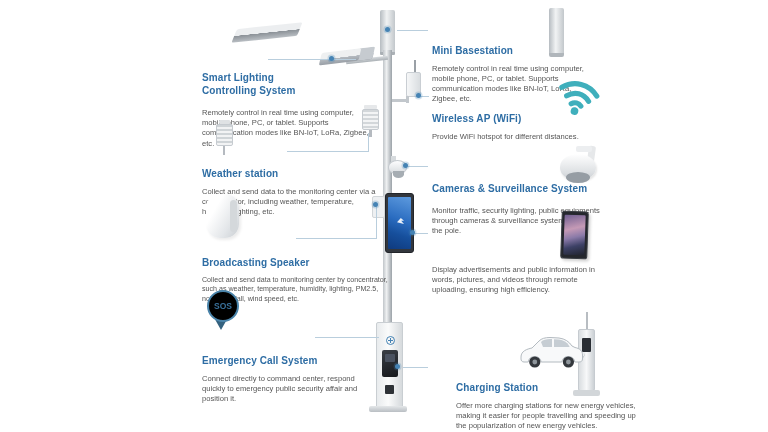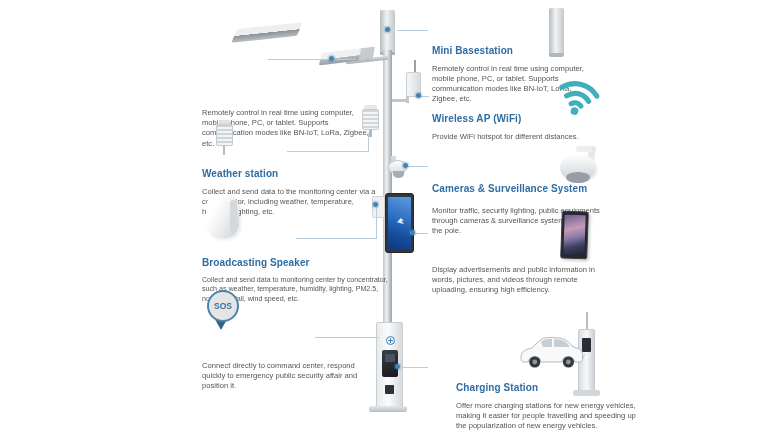--- a/index.html
+++ b/index.html
@@ -56,21 +56,21 @@
   .toplight{position:absolute;left:234px;top:26px;width:66px;height:13px;border-radius:2px;transform:rotate(-6deg) skewX(-28deg);
     background:linear-gradient(180deg,#eceef0 50%,#8c9298 52%,#b9bec3);}
   .wx-small-cap{position:absolute;left:219px;top:120px;width:11px;height:4px;background:#dfe2e4;border-radius:1px;}
   .wx-small{position:absolute;left:216px;top:124px;width:17px;height:22px;border-radius:2px;
     background:repeating-linear-gradient(180deg,#cfd4d7 0 2px,#f2f3f4 2px 4px);border:1px solid #c6cbd0;box-sizing:border-box;}
   .wx-small-pole{position:absolute;left:223px;top:146px;width:2px;height:9px;background:#b5bac0;}
   .spk{position:absolute;left:206px;top:194px;width:33px;height:44px;border-radius:14px;
     background:linear-gradient(120deg,#ffffff 30%,#e3e6e9 70%,#c9ced2);box-shadow:2px 2px 3px rgba(0,0,0,.08);}
   .spk::after{content:"";position:absolute;right:2px;top:6px;width:7px;height:32px;border-radius:6px;background:#d4d8db;}
   .sos-circle{position:absolute;left:207px;top:290px;width:28px;height:28px;border-radius:50%;border:2px solid #4a84aa;
-    background:#e5e5e5;color:#39719b;font-size:8.5px;font-weight:bold;text-align:center;line-height:28px;z-index:2;}
+    background:#000000;color:#39719b;font-size:8.5px;font-weight:bold;text-align:center;line-height:28px;z-index:2;}
   .sos-tail{position:absolute;left:212px;top:314px;width:0;height:0;z-index:1;
     border-left:9px solid transparent;border-right:9px solid transparent;border-top:16px solid #35627f;}
   
   .r-cyl{position:absolute;left:549px;top:8px;width:15px;height:45px;border-radius:2px;
     background:linear-gradient(90deg,#b6bcc1,#f1f3f4 45%,#c2c7cb);border-bottom:4px solid #b0b6bb;}
   .wifi{position:absolute;left:554px;top:72px;transform:rotate(14deg);}
   .r-cam-arm{position:absolute;left:588px;top:146px;width:7px;height:16px;background:#e6e8ea;border-radius:2px;transform:rotate(8deg);}
   .r-cam-arm2{position:absolute;left:576px;top:146px;width:16px;height:6px;background:#eceef0;border-radius:2px;}
   .r-cam-body{position:absolute;left:560px;top:154px;width:36px;height:26px;border-radius:50% 50% 46% 46%;
     background:linear-gradient(180deg,#ffffff,#dde0e3 70%,#c9ced2);box-shadow:1px 2px 2px rgba(0,0,0,.1);}
@@ -131,35 +131,39 @@
   <div class="dot" style="left:385px;top:27px"></div>
   <div class="cline" style="left:421px;top:96px;width:8px"></div>
   <div class="dot" style="left:416px;top:93px"></div>
   <div class="cline" style="left:408px;top:166px;width:20px"></div>
   <div class="dot" style="left:403px;top:163px"></div>
   <div class="cline" style="left:415px;top:233px;width:13px"></div>
   <div class="dot" style="left:410px;top:230px"></div>
   <div class="cline" style="left:403px;top:367px;width:25px"></div>
   <div class="dot" style="left:395px;top:364px"></div>
 
+  <div class="feature" style="left:202px;top:48px;width:120px">
+    <div class="title">Smart Lighting Controlling System</div>
+  </div>
   <div class="feature" style="left:202px;top:78px;width:170px">
     <div class="desc">Remotely control in real time using computer, mobile phone, PC, or tablet. Supports communication modes like BN-IoT, LoRa, Zigbee, etc.</div>
   </div>
 
   <div class="feature" style="left:202px;top:144px;width:180px">
     <div class="title">Weather station</div>
     <div class="desc">Collect and send data to the monitoring center via a concentrator, including weather, temperature, humidity, lighting, etc.</div>
   </div>
 
   <div class="feature" style="left:202px;top:233px;width:192px">
     <div class="title">Broadcasting Speaker</div>
     <div class="desc small">Collect and send data to monitoring center by concentrator, such as weather, temperature, humidity, lighting, PM2.5, noise, rainfall, wind speed, etc.</div>
   </div>
 
   <div class="feature" style="left:202px;top:331px;width:162px">
+    <div class="title">Emergency Call System</div>
     <div class="desc">Connect directly to command center, respond quickly to emergency public security affair and position it.</div>
   </div>
 
   <div class="feature" style="left:432px;top:21px;width:156px">
     <div class="title">Mini Basestation</div>
     <div class="desc">Remotely control in real time using computer, mobile phone, PC, or tablet. Supports communication modes like BN-IoT, LoRa, Zigbee, etc.</div>
   </div>
 
   <div class="feature" style="left:432px;top:89px;width:185px">
     <div class="title">Wireless AP (WiFi)</div>

